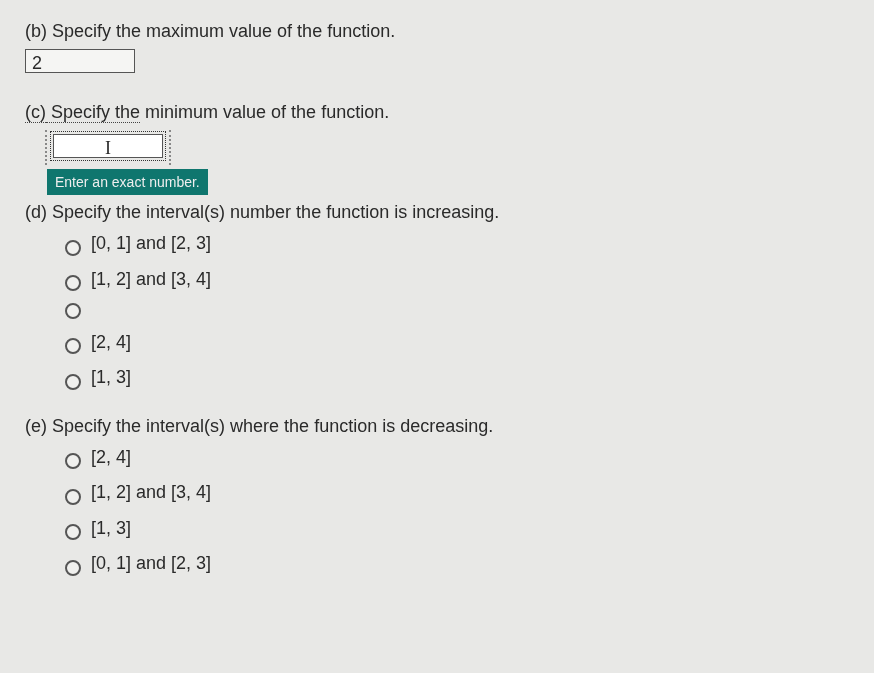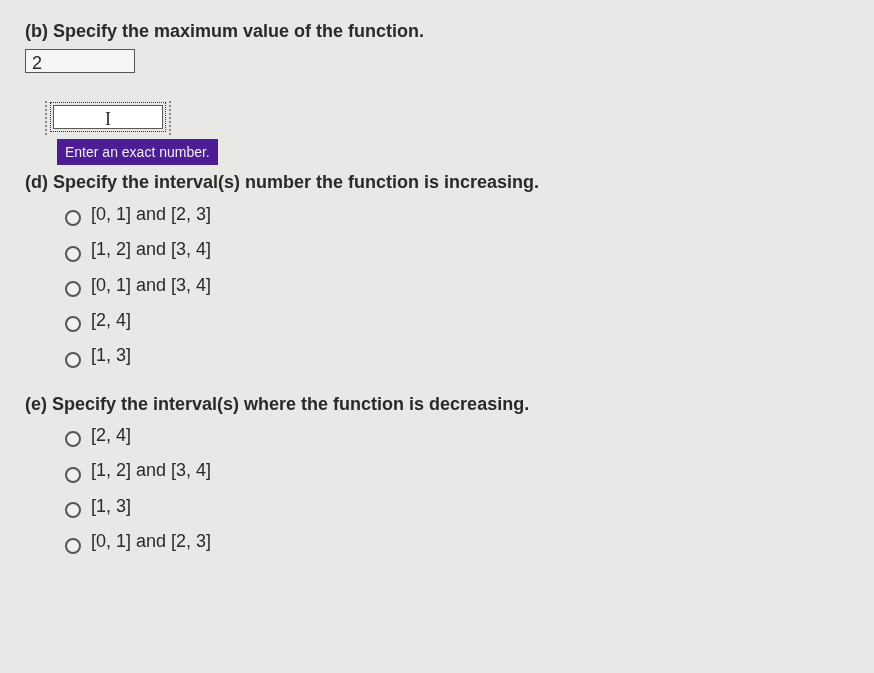--- a/index.html
+++ b/index.html
@@ -12,21 +12,20 @@
     width: 874px;
     height: 673px;
     box-sizing: border-box;
     line-height: 1.3;
   }
   .section {
     margin-bottom: 25px;
   }
   .prompt {
     margin-bottom: 6px;
-    font-weight: bold;
   }
   .input-box {
     border: 1px solid #555;
     background: #f5f5f3;
     padding: 2px 6px;
     width: 110px;
     height: 24px;
     font-size: 18px;
     box-sizing: border-box;
     display: inline-block;
@@ -43,26 +42,26 @@
     border-left: 2px dotted #888;
     border-right: 2px dotted #888;
     margin-left: 20px;
   }
   .cursor-i {
     font-family: "Times New Roman", serif;
     font-size: 18px;
   }
   .tooltip {
     display: inline-block;
-    background: #4c1d95;
+    background: #0f766e;
     color: #eee;
     font-size: 14px;
     padding: 4px 8px;
     margin-top: 4px;
-    margin-left: 32px;
+    margin-left: 22px;
   }
   .options {
     margin-left: 40px;
     margin-top: 8px;
   }
   .option-row {
     display: flex;
     align-items: flex-end;
     margin-bottom: 12px;
   }
@@ -88,20 +87,23 @@
 
 <div class="section">
   <div class="prompt">
     <span class="part-label">(b)</span>
     <span>Specify the maximum value of the function.</span>
   </div>
   <div class="input-box">2</div>
 </div>
 
 <div class="section" style="margin-bottom:6px;">
+  <div class="prompt">
+    <span class="part-label dotted-under">(c)</span><span class="dotted-under"> Specify the</span><span> minimum value of the function.</span>
+  </div>
   <div class="input-wrap-dotted">
     <div class="input-box focused" style="text-align:center;">
       <span class="cursor-i">I</span>
     </div>
   </div>
   <div><span class="tooltip">Enter an exact number.</span></div>
 </div>
 
 <div class="section">
   <div class="prompt">
@@ -112,21 +114,20 @@
     <div class="option-row">
       <span class="radio"></span>
       <span>[0, 1] and [2, 3]</span>
     </div>
     <div class="option-row">
       <span class="radio"></span>
       <span>[1, 2] and [3, 4]</span>
     </div>
     <div class="option-row">
       <span class="radio"></span>
-      <span>[0, 1] and [3, 4]</span>
     </div>
     <div class="option-row">
       <span class="radio"></span>
       <span>[2, 4]</span>
     </div>
     <div class="option-row">
       <span class="radio"></span>
       <span>[1, 3]</span>
     </div>
   </div>

